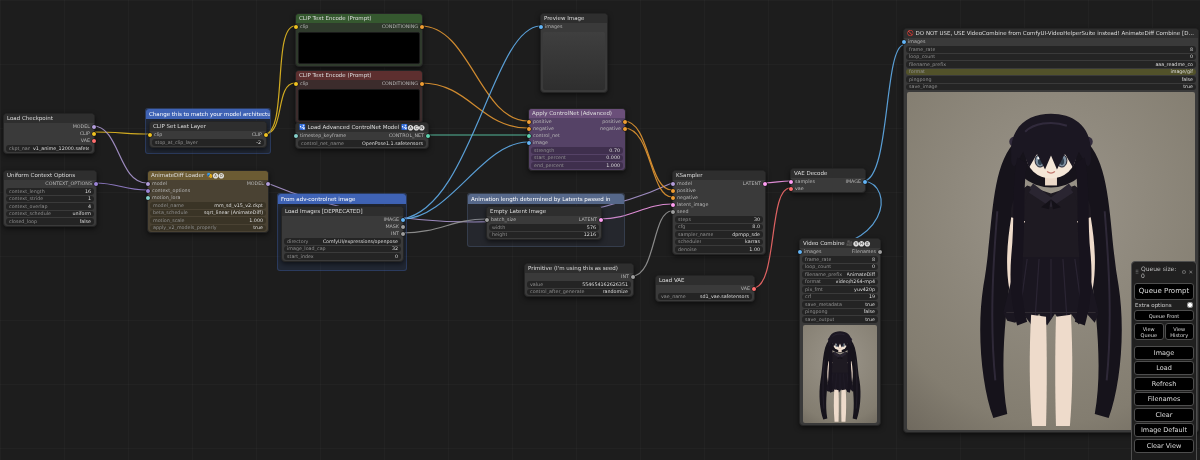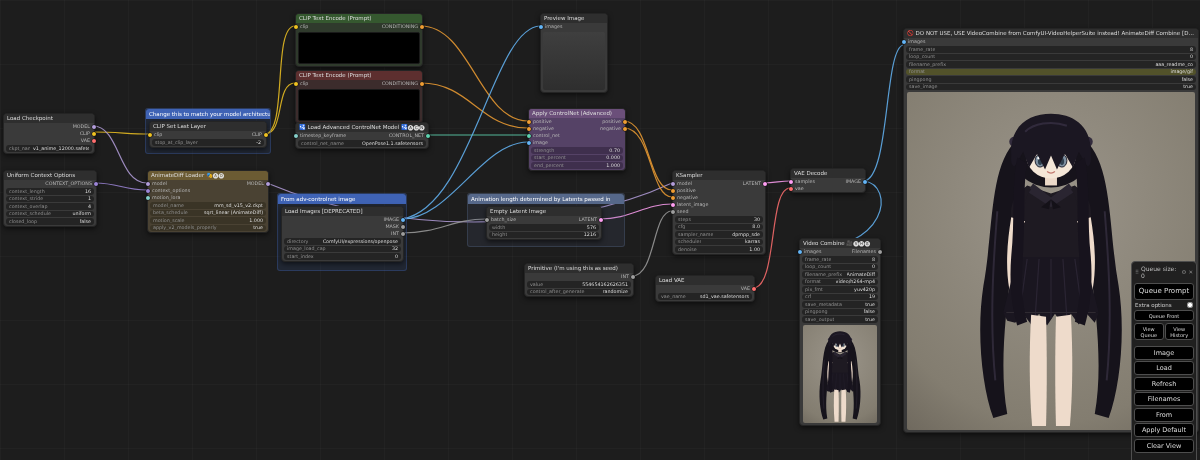--- a/index.html
+++ b/index.html
@@ -643,18 +643,18 @@
   <button class="menu-btn sm">Queue Front</button>
   <div class="menu-split">
     <button class="menu-btn sm">View Queue</button>
     <button class="menu-btn sm">View History</button>
   </div>
   <div class="gap3"></div>
   <button class="menu-btn">Image</button>
   <button class="menu-btn">Load</button>
   <button class="menu-btn">Refresh</button>
   <button class="menu-btn">Filenames</button>
-  <button class="menu-btn">From</button>
-  <button class="menu-btn">Apply Default</button>
+  <button class="menu-btn">Clear</button>
+  <button class="menu-btn">Image Default</button>
   <button class="menu-btn">Clear View</button>
   <div class="gap8"></div>
 
 </div>
 
 </body></html>

